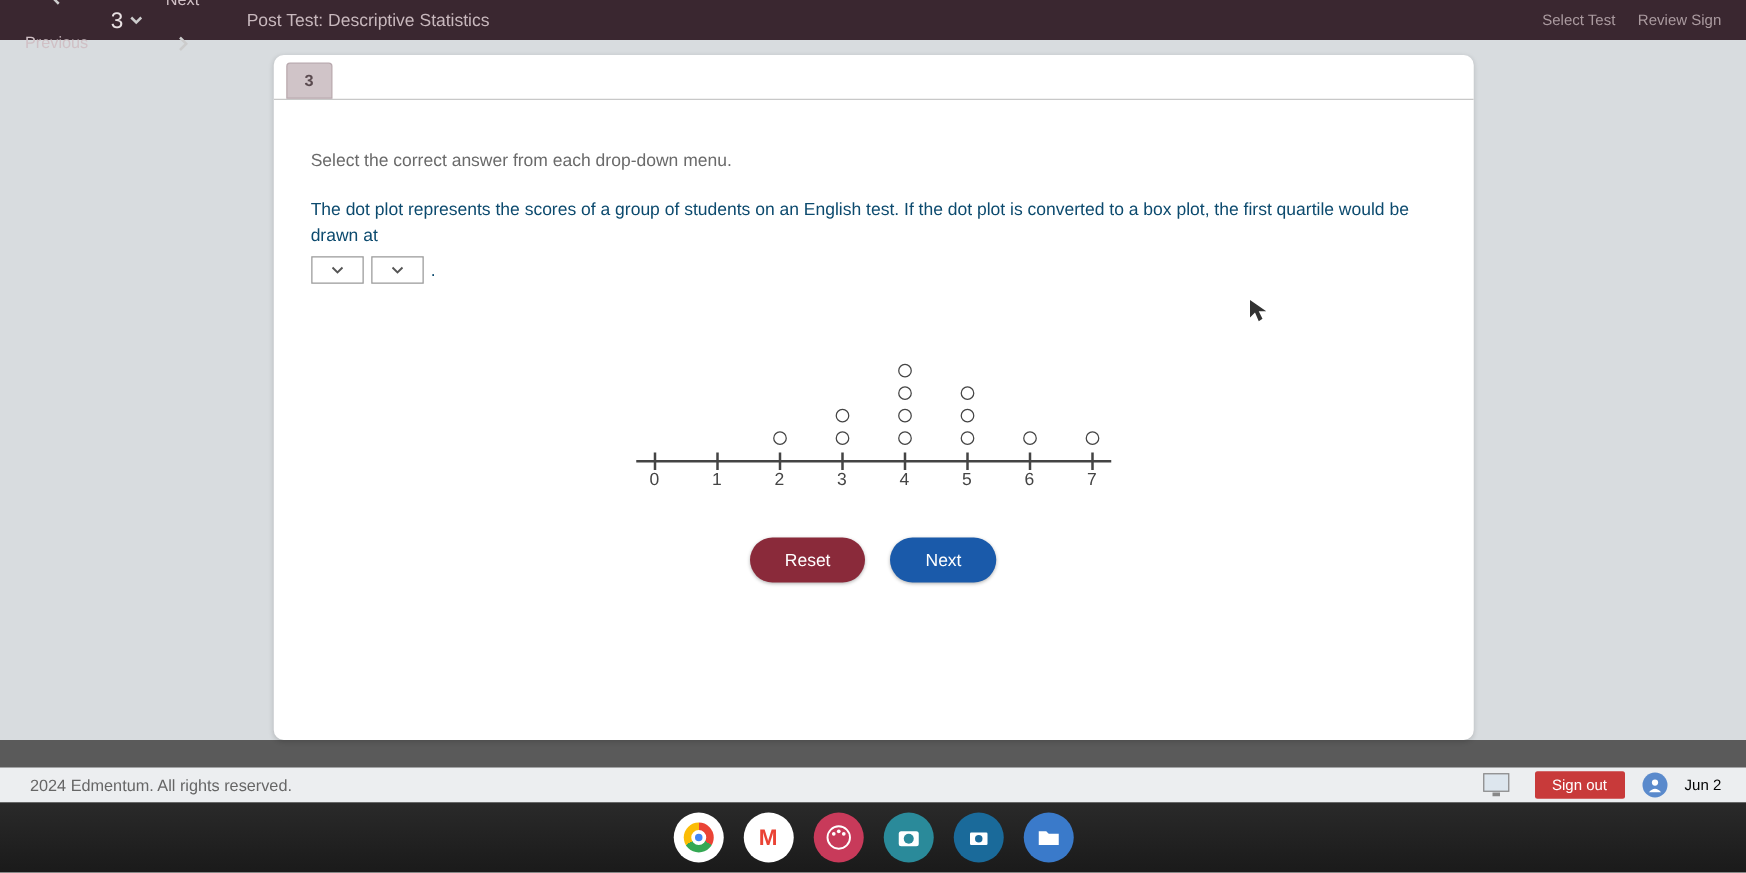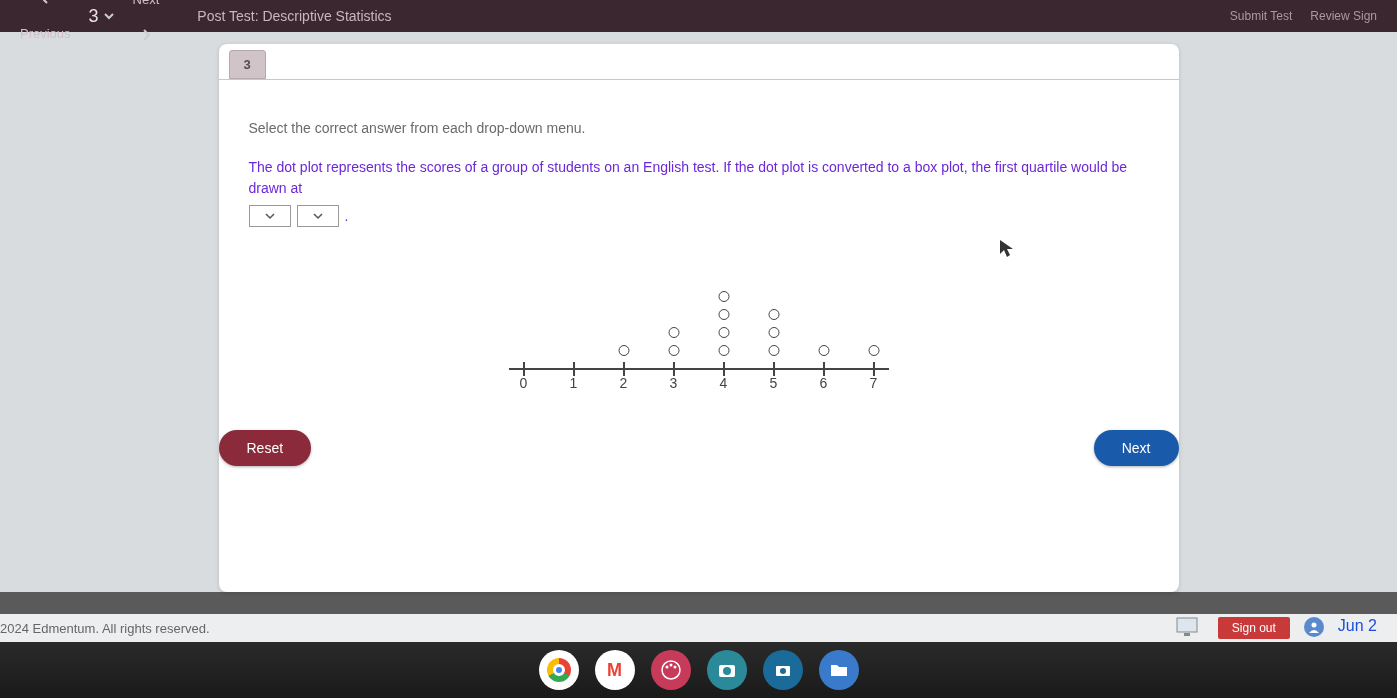--- a/index.html
+++ b/index.html
@@ -80,21 +80,21 @@
     border-top: 1px solid #c8c8c8;
     margin-top: 0;
   }
   .q-body {
     padding: 18px 30px;
     color: #555;
     font-size: 14px;
     line-height: 1.5;
   }
   .instruction { margin-bottom: 18px; color: #6a6a6a; margin-top: 20px; }
-  .prompt { color: #6d28d9; display: flex; flex-wrap: wrap; align-items: center; gap: 6px; }
+  .prompt { color: #0c4a6e; display: flex; flex-wrap: wrap; align-items: center; gap: 6px; }
   .dropdown {
     display: inline-flex;
     align-items: center;
     justify-content: center;
     width: 42px;
     height: 22px;
     border: 1px solid #999;
     background: #fff;
     cursor: pointer;
   }
@@ -142,21 +142,21 @@
   .cursor-arrow {
     position: absolute;
     left: 780px;
     top: 195px;
     font-size: 18px;
     color: #333;
     pointer-events: none;
   }
   .action-row {
     display: flex;
-    justify-content: space-between;
+    justify-content: center;
     gap: 20px;
     padding: 0 0 30px 0;
   }
   .btn {
     padding: 10px 28px;
     border-radius: 22px;
     font-size: 14px;
     color: #fff;
     border: none;
     cursor: pointer;
@@ -165,46 +165,46 @@
   .btn-reset { background: #8a2a3a; }
   .btn-next { background: #1a5aaa; }
   .footer-bar {
     position: absolute;
     left: 0; right: 0;
     bottom: 56px;
     background: #eceef0;
     height: 28px;
     display: flex;
     align-items: center;
-    padding-left: 0;
+    padding-left: 24px;
     font-size: 13px;
     color: #666;
     justify-content: space-between;
     padding-right: 20px;
   }
-  .footer-right { display: flex; align-items: flex-start; gap: 14px; }
+  .footer-right { display: flex; align-items: center; gap: 14px; }
   .signout-btn {
     background: #c83a3a;
     color: #fff;
     padding: 4px 14px;
     font-size: 12px;
     border-radius: 2px;
     cursor: pointer;
   }
   .user-icon {
     width: 20px; height: 20px;
     border-radius: 50%;
     background: #5a8acc;
     color: #fff;
     display: flex;
     align-items: center;
     justify-content: center;
     font-size: 11px;
   }
-  .date-txt { color: #1d4ed8; font-size: 16px; }
+  .date-txt { color: #000000; font-size: 12px; }
   .taskbar {
     position: absolute;
     left: 0; right: 0; bottom: 0;
     height: 56px;
     background: linear-gradient(#2a2a2a, #1a1a1a);
     display: flex;
     align-items: center;
     justify-content: center;
     gap: 16px;
   }
@@ -251,21 +251,21 @@
       </svg>
   </div>
   <div class="nav-btn">
     <span>Next</span>
     <svg width="12" height="12" viewBox="0 0 12 12">
         <path d="M4 1 L9 6 L4 11" stroke="#ccc" fill="none" stroke-width="2"></path>
       </svg>
   </div>
   <div class="title">Post Test: Descriptive Statistics</div>
   <div class="right">
-    <span>Submit Test</span>
+    <span>Select Test</span>
     <span>Review Sign</span>
   </div>
 </div>
 
 <div class="content-area">
   <div class="question-card">
     <div class="q-num-tab">3</div>
     <div class="q-divider"></div>
     <div class="q-body">
       <div class="instruction">Select the correct answer from each drop-down menu.</div>

